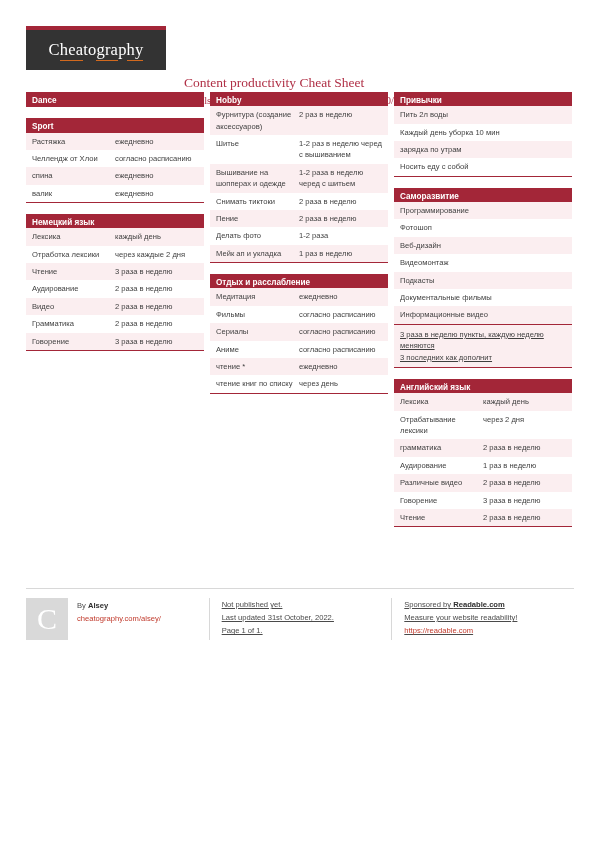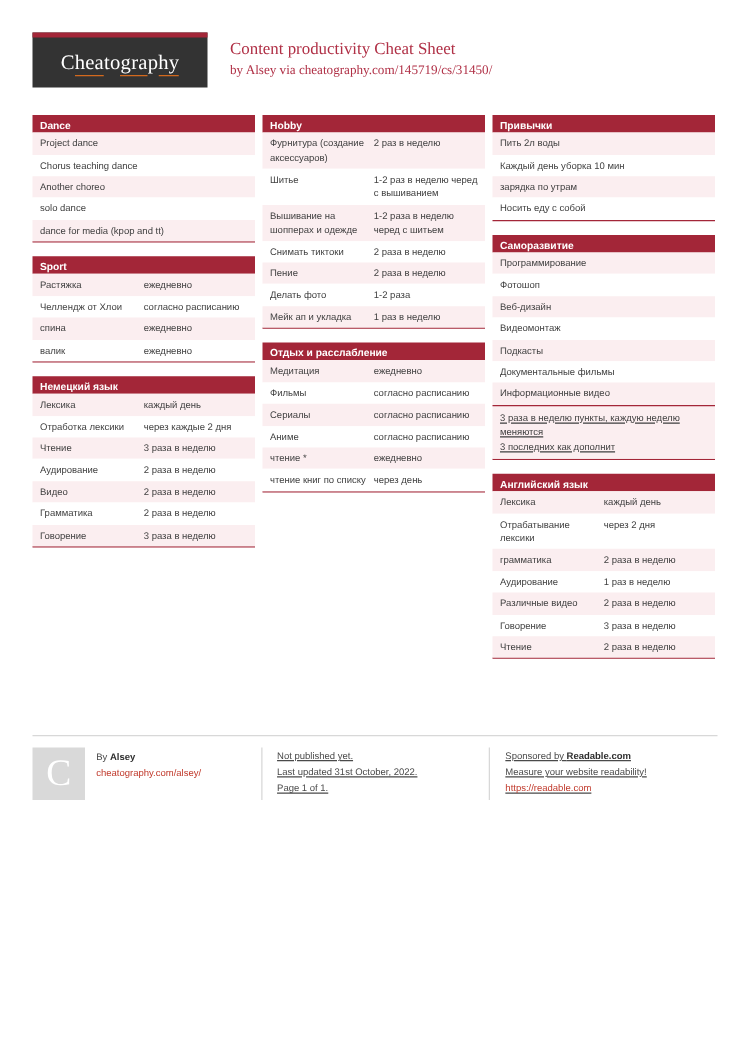--- a/index.html
+++ b/index.html
@@ -50,20 +50,21 @@
     text-align: right;
   }
   .logo-text .u {
     border-bottom: 1.5px solid #d2691e;
     padding-bottom: 1px;
   }
   .title-wrap {
     margin-left: 18px;
     padding-top: 5px;
     font-family: "Liberation Serif", serif;
+    margin-top: 44px;
   }
   .sheet-title {
     font-size: 13.5px;
     color: #b03046;
     line-height: 1.25;
     margin: 0 0 2px 0;
     font-weight: normal;
   }
   .sheet-byline {
     font-size: 10.5px;
@@ -186,27 +187,20 @@
       <div class="sheet-byline">
         <span>by </span><span class="author">Alsey</span><span> via </span><span class="url">cheatography.com/145719/cs/31450/</span>
       </div>
     </div>
   </div>
 
   <div class="columns">
     <div class="col">
         <div class="card">
           <div class="card-header">Dance</div>
-          <div class="rows">
-            <div class="row odd single"><span>Project dance</span></div>
-            <div class="row even single"><span>Chorus teaching dance</span></div>
-            <div class="row odd single"><span>Another choreo</span></div>
-            <div class="row even single"><span>solo dance</span></div>
-            <div class="row odd single"><span>dance for media (kpop and tt)</span></div>
-          </div>
         </div>
         <div class="card">
           <div class="card-header">Sport</div>
           <div class="rows">
             <div class="row odd">
               <div class="cell-k">Растяжка</div>
               <div class="cell-v">ежедневно</div>
             </div>
             <div class="row even">
               <div class="cell-k">Челлендж от Хлои</div>

